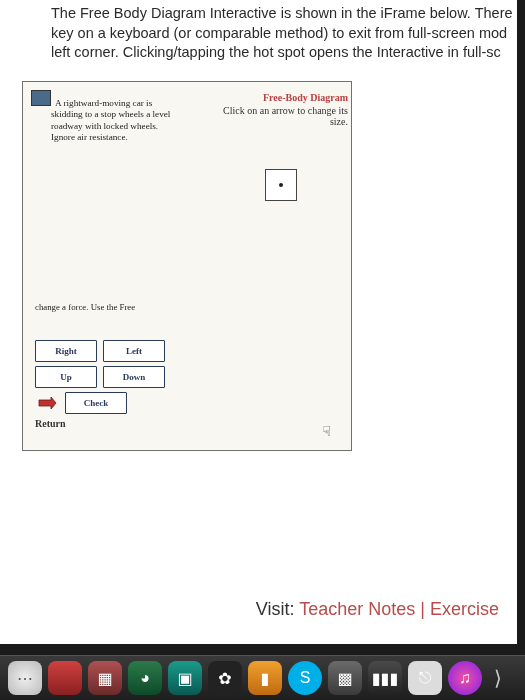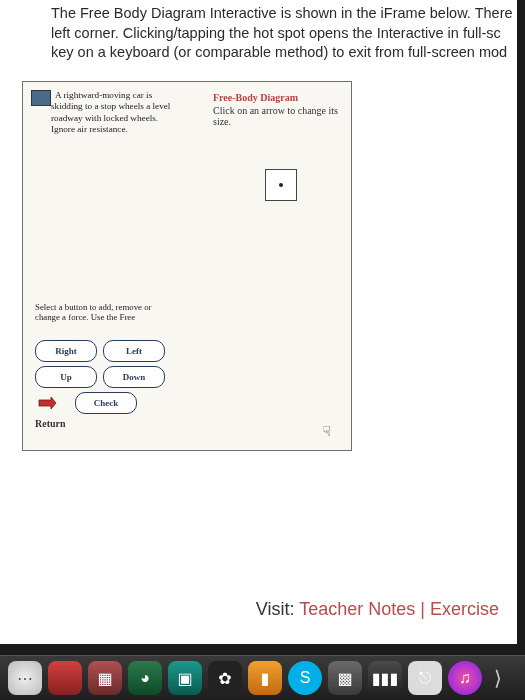--- a/index.html
+++ b/index.html
@@ -29,21 +29,21 @@
     overflow: hidden;
   }
   .intro div { white-space: nowrap; overflow: hidden; margin-left: 29px; }
   .iframe-box {
     width: 330px;
     height: 370px;
     border: 1px solid #707070;
     background: #f8f7f2;
     position: relative;
     margin-top: 18px;
-    padding: 8px 10px 6px 10px;
+    padding: 16px 10px 6px 10px;
     box-sizing: border-box;
     font-family: Georgia, "Times New Roman", serif;
     color: #222;
   }
   .fullscreen-hotspot {
     position: absolute;
     top: 8px;
     left: 8px;
     width: 18px;
     height: 14px;
@@ -55,21 +55,21 @@
     line-height: 1.25;
     width: 150px;
     margin-left: 18px;
   }
   .scenario-line1 { margin-left: 4px; }
   .fbd-column {
     position: absolute;
     top: 10px;
     left: 190px;
     width: 135px;
-    text-align: left;
+    text-align: right;
   }
   .fbd-title {
     color: #b84040;
     font-size: 10px;
     font-weight: bold;
   }
   .fbd-sub {
     font-size: 10px;
     color: #333;
     margin-top: 2px;
@@ -102,31 +102,31 @@
   .btn-grid {
     position: absolute;
     top: 258px;
     left: 12px;
   }
   .btn-row { display: flex; gap: 6px; margin-bottom: 4px; }
   .fbd-btn {
     width: 60px;
     height: 20px;
     border: 1.5px solid #2a3a5a;
-    border-radius: 10px;
+    border-radius: 1px;
     background: #fff;
     font-size: 9px;
     font-weight: bold;
     color: #2a3a5a;
     display: flex;
     align-items: center;
     justify-content: center;
     font-family: Georgia, serif;
   }
-  .check-row { display: flex; gap: 16px; align-items: center; margin-top: 2px; }
+  .check-row { display: flex; gap: 6px; align-items: center; margin-top: 2px; }
   .arrow-icon { width: 24px; display: flex; justify-content: center;}
   .arrow-svg { width: 20px; height: 14px; }
   .return-link {
     font-size: 10px;
     color: #333;
     margin-top: 4px;
     font-weight: bold;
   }
   .cursor-hotspot {
     position: absolute;
@@ -180,42 +180,41 @@
   .di-itunes { background: radial-gradient(#f050a0,#8020f0); border-radius:50%; }
   .di-more { width: 20px; background: transparent; color:#ccc; font-size:20px;}
 </style>
 </head>
 <body>
 
 <div class="page">
 
   <div class="intro">
     <div>The Free Body Diagram Interactive is shown in the iFrame below. There</div>
+    <div>key on a keyboard (or comparable method) to exit from full-screen mod</div>
     <div>left corner. Clicking/tapping the hot spot opens the Interactive in full-sc</div>
-    <div>key on a keyboard (or comparable method) to exit from full-screen mod</div>
   </div>
 
   <div class="iframe-box">
     <div class="fullscreen-hotspot"></div>
 
     <div class="scenario">
       <div class="scenario-line1">A rightward-moving car is</div>
       <div>skidding to a stop wheels a level</div>
       <div>roadway with locked wheels.</div>
       <div>Ignore air resistance.</div>
     </div>
 
     <div class="fbd-column">
       <div class="fbd-title">Free-Body Diagram</div>
       <div class="fbd-sub">Click on an arrow to change its size.</div>
       <div class="dot-box"></div>
     </div>
 
     <div class="controls-hint">
-      <div>Select a button to add, remove or</div>
       <div>change a force. Use the Free</div>
     </div>
 
     <div class="btn-grid">
       <div class="btn-row">
         <div class="fbd-btn">Right</div>
         <div class="fbd-btn">Left</div>
       </div>
       <div class="btn-row">
         <div class="fbd-btn">Up</div>

